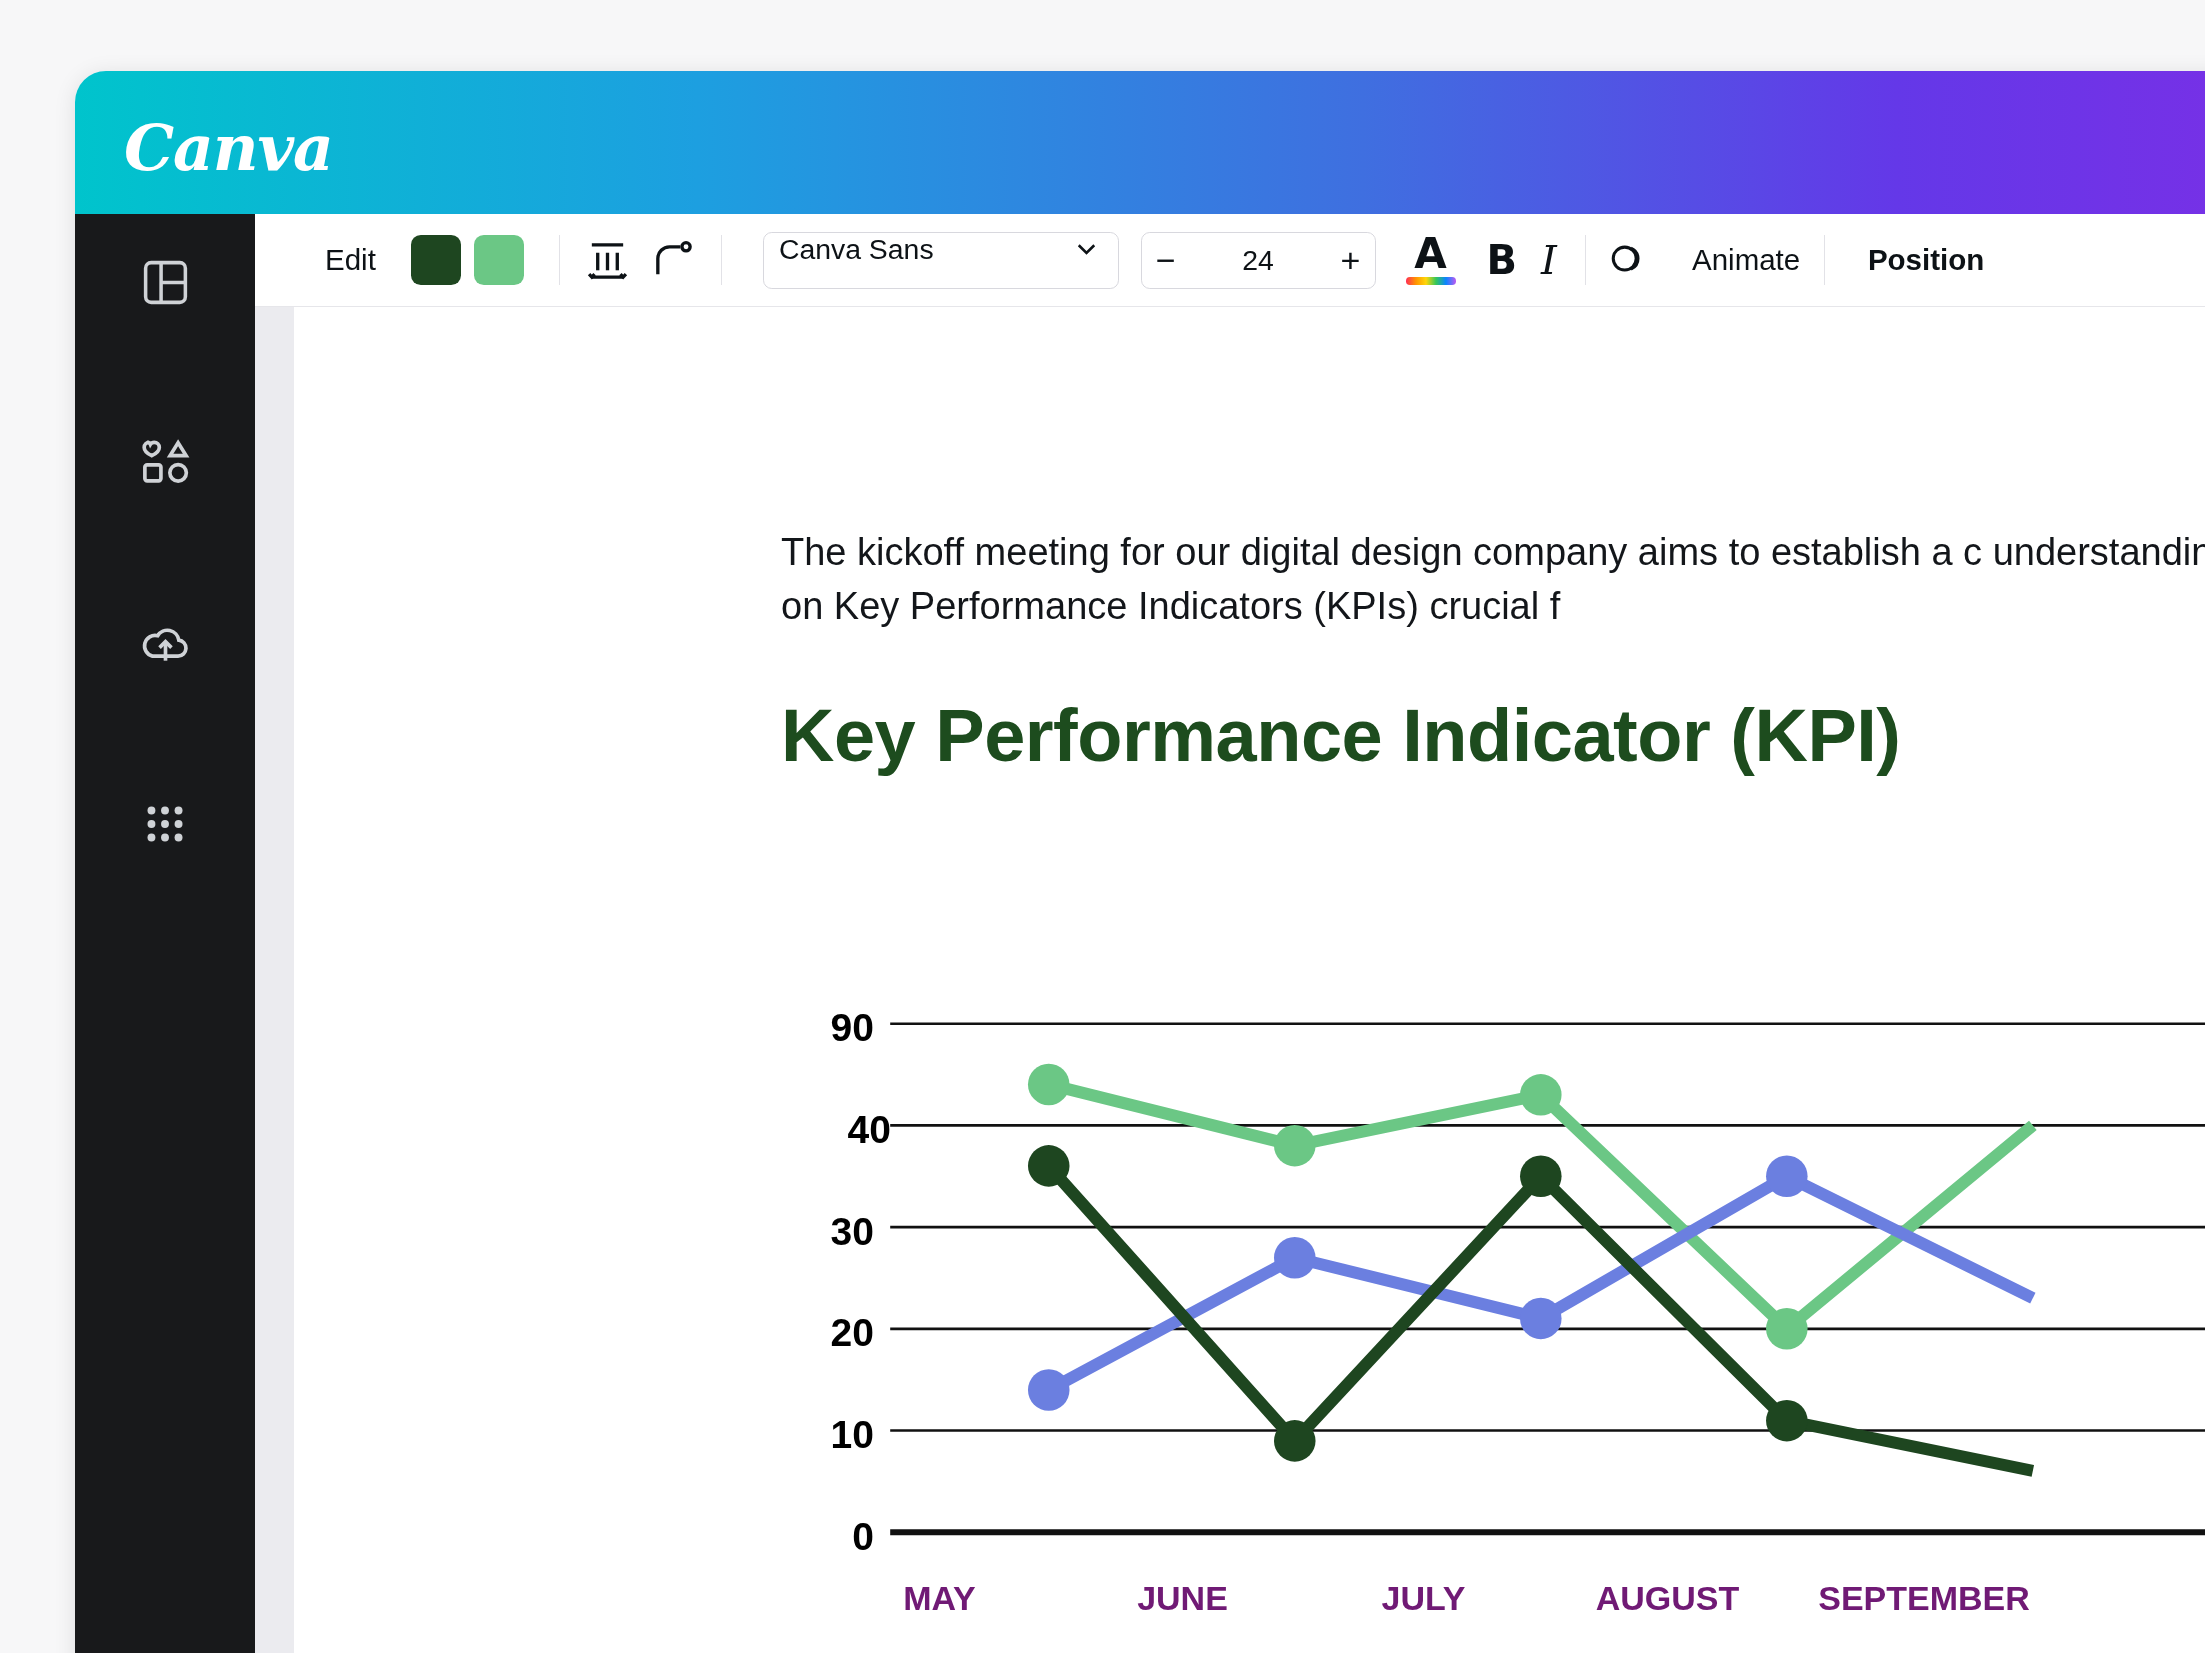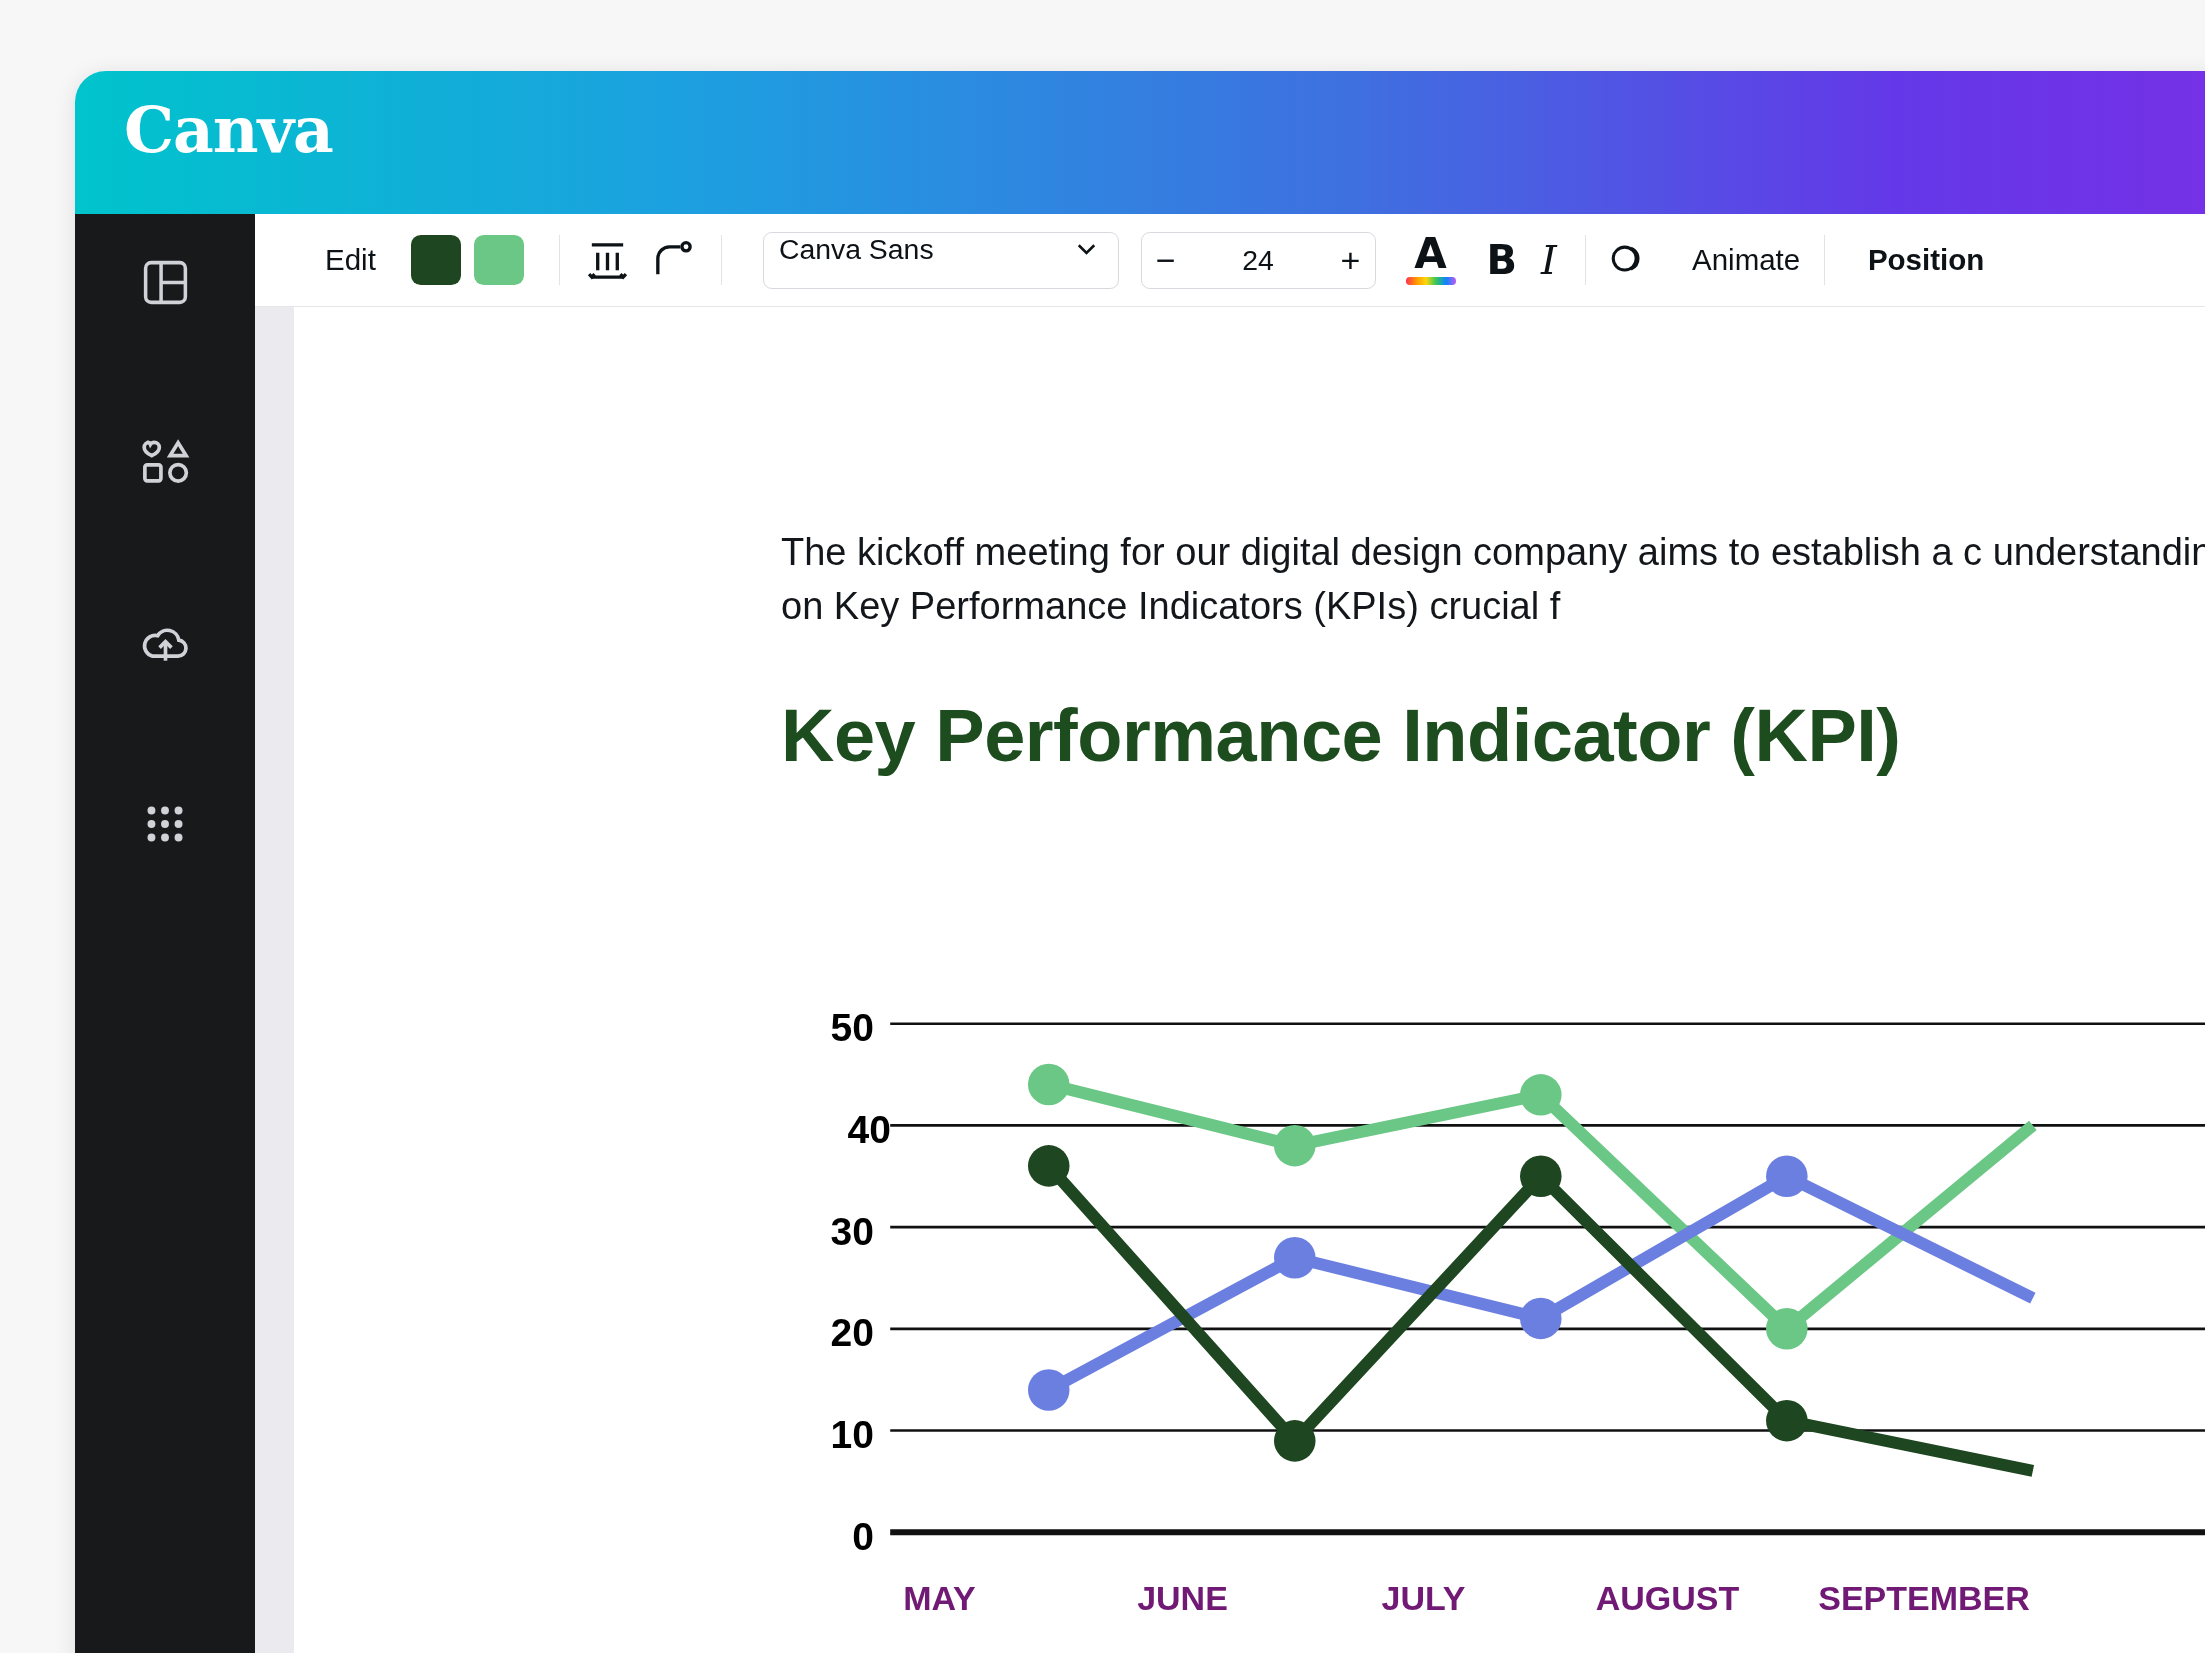--- a/index.html
+++ b/index.html
@@ -21,22 +21,23 @@
     box-shadow: 0 3.3px 22px rgba(0,0,0,0.10);
   }
 
   
   #brand-bar {
     position: absolute; left: 0; top: 0;
     width: 100%; height: 143px;
     background: linear-gradient(90deg,#00c4cc 0%, #1d9fe0 28%, #3f6fe0 58%, #6438e8 82%, #7a2fe6 100%);
   }
   #canva-logo {
-    position: absolute; left: 49px; top: 22px;
+    position: absolute; left: 49px; top: 40px;
     font-family: "DejaVu Serif", serif;
+    font-style: italic;
     font-weight: bold;
     font-size: 63px;
     color: #ffffff;
     letter-spacing: -1.1px;
   }
 
   
   #left-rail {
     position: absolute; left: 0; top: 143px;
     width: 180px; height: 1499px;
@@ -302,21 +303,21 @@
     <div id="doc-body">The kickoff meeting for our digital design company aims to establish a c understanding and focus on Key Performance Indicators (KPIs) crucial f</div>
     <div id="kpi-heading">Key Performance Indicator (KPI)</div>
 
     <div id="chart">
 
       <div class="y-label" style="left:0px;  top:617px;">0</div>
       <div class="y-label" style="left:0px;  top:515px;">10</div>
       <div class="y-label" style="left:0px;  top:413px;">20</div>
       <div class="y-label" style="left:0px;  top:312px;">30</div>
       <div class="y-label" style="left:17px;  top:210px;">40</div>
-      <div class="y-label" style="left:0px;  top:108px;">50</div>
+      <div class="y-label" style="left:0px;  top:108px;">90</div>
 
       <div class="x-label" style="left:63px;  top:681px; width:191px;">MAY</div>
       <div class="x-label" style="left:306px;  top:681px; width:191px;">JUNE</div>
       <div class="x-label" style="left:547px; top:681px; width:191px;">JULY</div>
       <div class="x-label" style="left:777px; top:681px; width:219px;">AUGUST</div>
       <div class="x-label" style="left:1017px; top:681px; width:252px;">SEPTEMBER</div>
 
       <svg id="plot-svg" width="1400" height="667" viewBox="0 0 2560 1220">
 
         <g stroke="#111" stroke-width="5">

